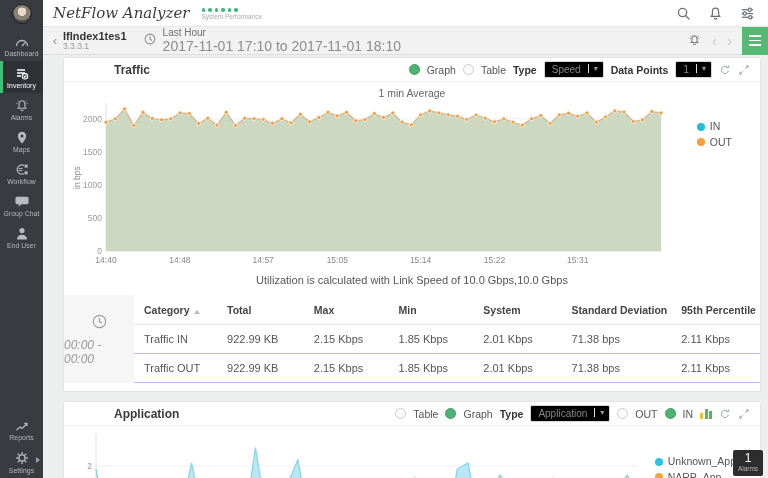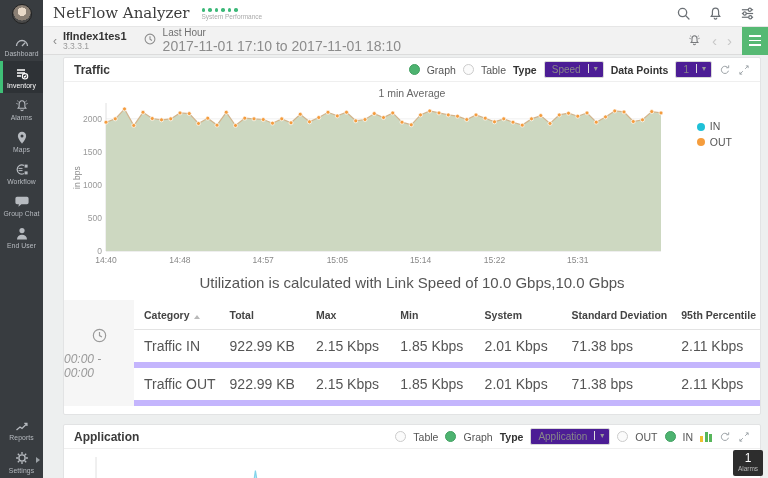--- a/index.html
+++ b/index.html
@@ -12,21 +12,21 @@
   .side-item { position:relative; width:43px; padding:5px 0 4px; text-align:center; color:#b7bbc0; cursor:pointer; }
   .side-item .lbl { display:block; font-size:6.8px; margin-top:1px; letter-spacing:.1px; }
   .side-item svg { display:block; margin:0 auto; }
   .side-item.active { background:#2e3236; color:#fff; }
   .side-item.active::before { content:""; position:absolute; left:0; top:0; bottom:0; width:3px; background:#3fbf77; }
   .side-spacer { flex:1; }
   .settings-caret { position:absolute; right:3px; top:12px; width:0; height:0;
      border-top:3px solid transparent; border-bottom:3px solid transparent; border-left:4px solid #9aa0a5; }
   
   .topbar { position:absolute; left:43px; top:0; right:0; height:27px; background:#fff; border-bottom:1px solid #e6e6e6; display:flex; align-items:center; }
-  .brand { font-family:"DejaVu Serif", serif; font-size:15px; color:#3c3c3c; margin-left:10px; }
+  .brand { font-family:"DejaVu Serif", serif; font-size:15px; color:#3c3c3c; margin-left:10px;font-style:italic; }
   .sysperf { margin-left:12px; margin-top:2px; }
   .sysperf .dots { display:flex; gap:3px; }
   .sysperf .dot { width:3.5px; height:3.5px; border-radius:50%; background:#3cb878; }
   .sysperf .txt { font-size:6.5px; color:#aaa; margin-top:1px; }
   .top-icons { margin-left:auto; display:flex; align-items:center; gap:17px; padding-right:13px; }
   .top-icons svg { cursor:pointer; }
   
   .subheader { position:absolute; left:43px; top:27px; right:0; height:28px; background:#f2f2f2; border-bottom:1px solid #dcdcdc; display:flex; align-items:center; }
   .back { color:#8a8a8a; font-size:12px; margin:0 6px 0 10px; cursor:pointer; }
   .dev { line-height:1.1; }
@@ -37,47 +37,47 @@
   .period .p1 { font-size:10px; color:#6f6f6f; }
   .period .p2 { font-size:14px; color:#8c8c8c; }
   .sub-right { margin-left:auto; display:flex; align-items:center; gap:10px; }
   .nav-ch { font-size:15px; color:#c7c7c7; cursor:pointer; line-height:1; }
   .menu-btn { width:26px; height:28px; background:#56b973; display:flex; flex-direction:column; justify-content:center; align-items:center; gap:3px; cursor:pointer; }
   .menu-btn i { display:block; width:12px; height:1.6px; background:#fff; }
   
   .content { position:absolute; left:43px; top:55px; right:0; bottom:0; overflow:hidden; padding:2px 7px 0 20px; }
   .panel { background:#fff; border:1px solid #e2e3e4; border-radius:2px; margin-bottom:9px; position:relative; }
   .panel-head { height:24px; display:flex; align-items:center; border-bottom:1px solid #efefef; padding:0 10px; }
-  .panel-title { font-size:12px; font-weight:bold; color:#3a3a3a; }
+  .panel-title { font-size:12px; font-weight:bold; color:#3a3a3a;margin-left:40px; }
   .head-ctrls { margin-left:auto; display:flex; align-items:center; gap:7px; font-size:10.5px; color:#555; }
   .radio { width:11px; height:11px; border-radius:50%; border:1px solid #ccc; background:#fbfbfb; display:inline-block; cursor:pointer; }
   .radio.on { background:#4db370; border-color:#41a061; }
   .ctl-label { font-weight:bold; color:#333; }
-  .select { display:flex; align-items:flex-start; background:#4c1d95; border:1px solid #d8d8d8; border-radius:2px; font-size:10px; color:#888; padding:2px 0 2px 7px; cursor:pointer; }
+  .select { display:flex; align-items:flex-start; background:#000000; border:1px solid #d8d8d8; border-radius:2px; font-size:10px; color:#888; padding:2px 0 2px 7px; cursor:pointer; }
   .select .caret { border-left:1px solid #ddd; margin-left:7px; padding:0 5px; color:#999; font-size:8px; }
   .icon-btn { color:#9aa0a5; cursor:pointer; display:flex; }
   
   .chart-title { text-align:center; font-size:10.5px; color:#666; padding:5px 15px 2px; }
   .chart-wrap { position:relative; padding-left:8px; }
   svg text.tick { font-size:8.5px; fill:#999; }
   svg text.xtick { font-size:8.5px; fill:#888; }
   svg text.ylab { font-size:8.5px; fill:#888; }
   .legend { position:absolute; font-size:10.5px; color:#555; }
   .legend div { display:flex; align-items:center; gap:5px; line-height:15.5px; white-space:nowrap; }
   .legend .dot { width:8px; height:8px; border-radius:50%; flex:0 0 auto; }
   .t-legend { right:28px; top:18px; }
   .a-legend { right:24px; top:28px; }
-  .caption { text-align:center; font-size:15px; color:#555; padding:3px 0 5px; }
+  .caption { text-align:center; font-size:11px; color:#555; padding:3px 0 5px; }
   
   .table-zone { display:flex; margin:4px 0 8px; }
   .time-block { width:70px; background:#f6f6f6; display:flex; flex-direction:column; align-items:center; justify-content:center; gap:4px; color:#9a9a9a; }
   .time-block .tr-lbl { font-size:12px;font-style:italic; }
   table.stats { flex:1; border-collapse:collapse; table-layout:fixed; }
   .stats th { font-size:10.5px; color:#444; text-align:left; font-weight:bold; padding:9px 4px 8px 10px; border-bottom:1px solid #e3e3e3; white-space:nowrap; }
-  .stats td { font-size:14px; color:#555; padding:8px 4px 8px 10px; border-bottom:6px solid #c4b5fd; white-space:nowrap;margin-top:30px; }
+  .stats td { font-size:11px; color:#555; padding:8px 4px 8px 10px; border-bottom:1px solid #c4b5fd; white-space:nowrap;margin-top:30px; }
   .sort { display:inline-block; width:0; height:0; border-left:3px solid transparent; border-right:3px solid transparent; border-bottom:4px solid #b9b9b9; margin-left:4px; }
   .bars-icon { display:flex; align-items:flex-end; gap:1.5px; height:10px; }
   .bars-icon i { width:3px; display:block; }
   
   .alarm-badge { position:absolute; right:5px; bottom:2px; width:30px; height:26px; background:#2d2d2d; border-radius:2px; color:#fff; text-align:center; z-index:9; cursor:pointer; }
   .alarm-badge .n { font-size:12px; line-height:14px; display:block; margin-top:1px; }
   .alarm-badge .t { font-size:6.5px; color:#b9b9b9; display:block; line-height:7px; }
 </style>
 </head>
 <body>

